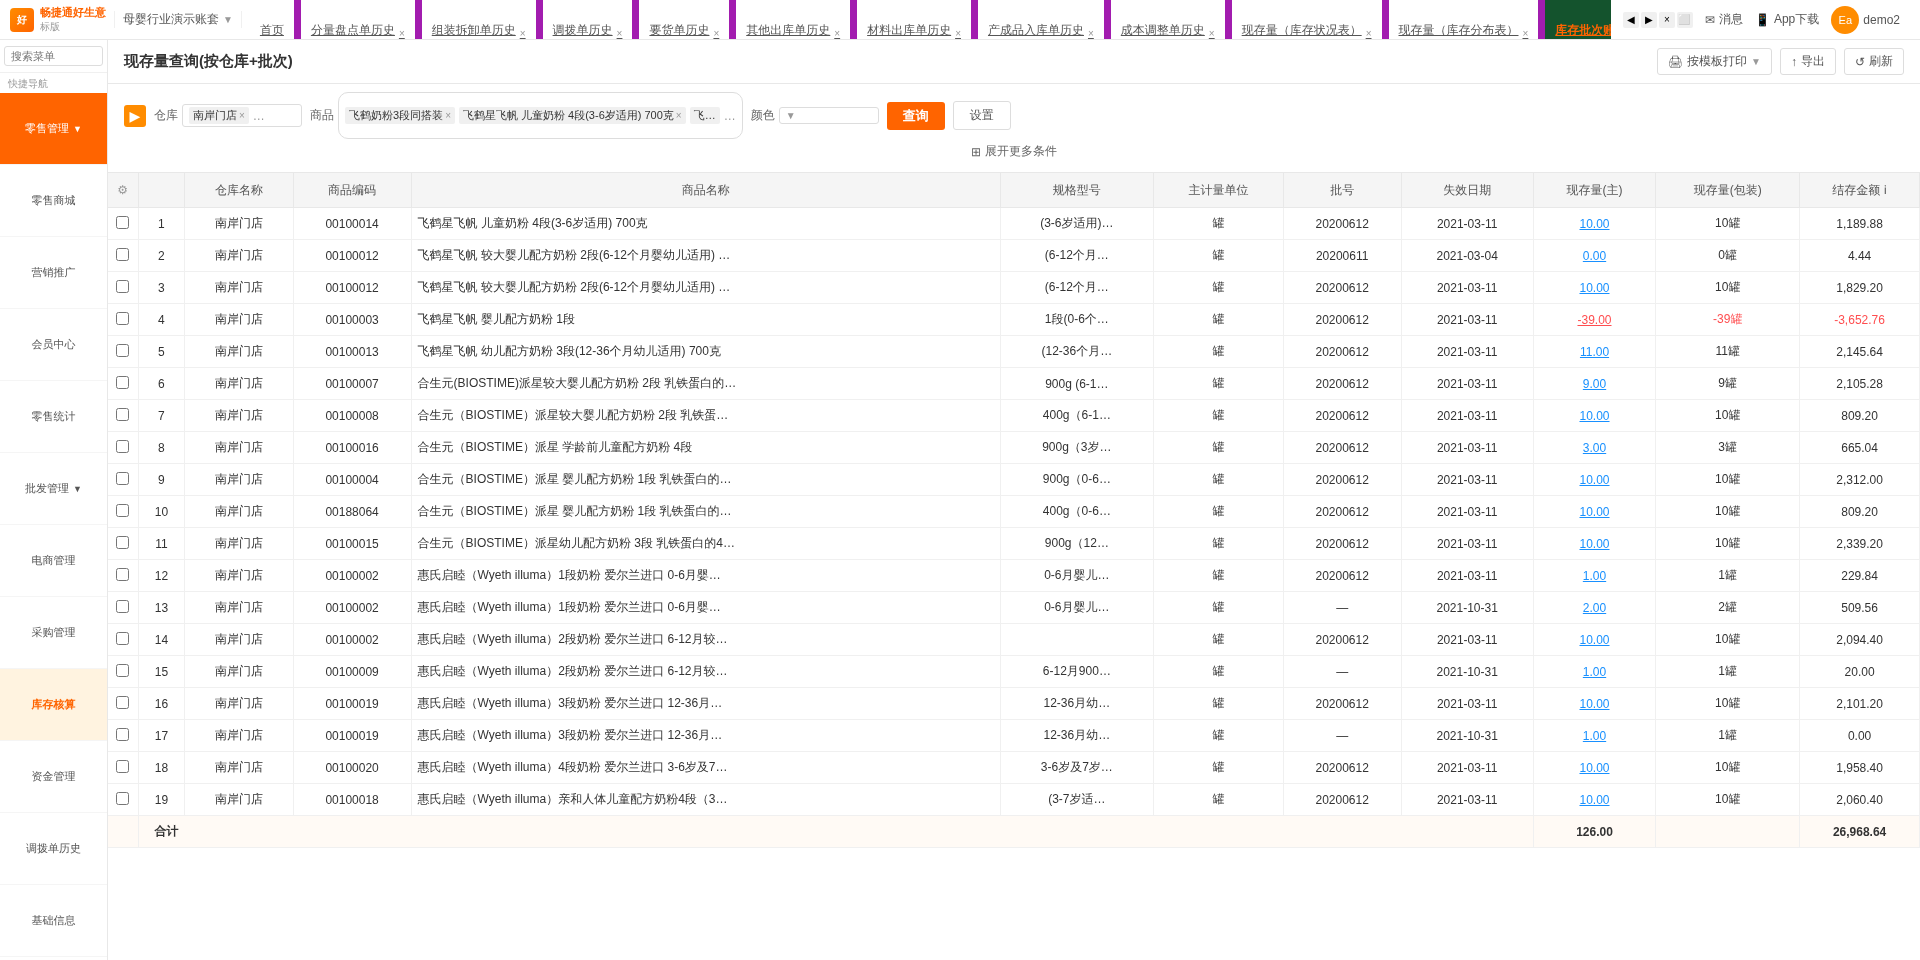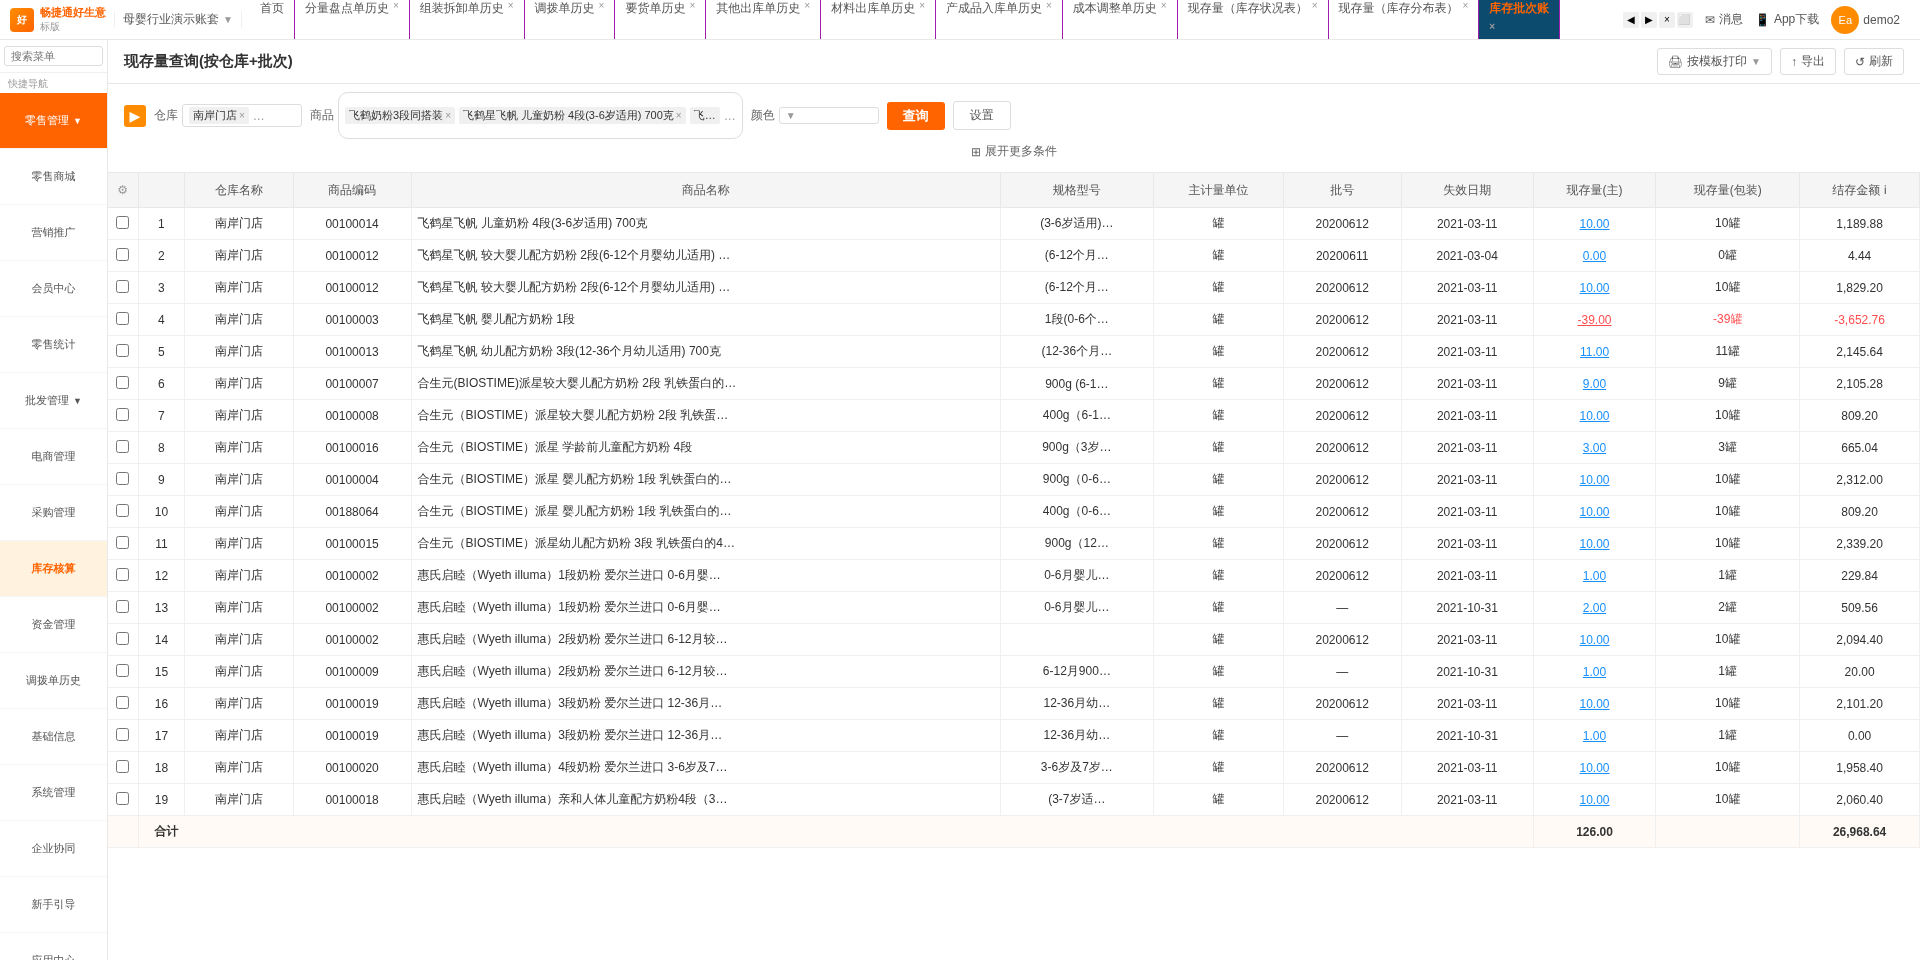--- a/index.html
+++ b/index.html
@@ -33,34 +33,34 @@
       flex: 1;
       display: flex;
       align-items: center;
       overflow: hidden;
       height: 100%;
     }
     .top-tab {
       height: 100%;
       padding: 0 10px;
       display: flex;
-      align-items: flex-start;
+      align-items: flex-end;
       gap: 4px;
       font-size: 12px;
       color: #555;
       cursor: pointer;
       white-space: nowrap;
-      border-right: 1px solid #a21caf;
+      border-right: 7px solid #a21caf;
       position: relative;
+      text-decoration: underline;
     }
     .top-tab.active {
-      background: #0c4a6e;
+      background: #14532d;
       color: #ff6400;
       font-weight: bold;
-      flex-direction: column;
     }
     .top-tab .close-x {
       font-size: 10px;
       color: #999;
       cursor: pointer;
     }
 
     .tab-nav-arrows {
       display: flex;
       align-items: center;
@@ -108,21 +108,21 @@
     
     .sidebar {
       width: 108px;
       background: #fff;
       border-right: 1px solid #e8e8e8;
       display: flex;
       flex-direction: column;
       overflow-y: auto;
     }
     .sidebar-item {
-      padding: 20px 4px;
+      padding: 28px 4px;
       text-align: center;
       cursor: pointer;
       font-size: 11px;
       color: #555;
       border-bottom: 1px solid #f5f5f5;
     }
     .search-box-side {
       padding: 6px 4px;
       border-bottom: 1px solid #f0f0f0;
     }

